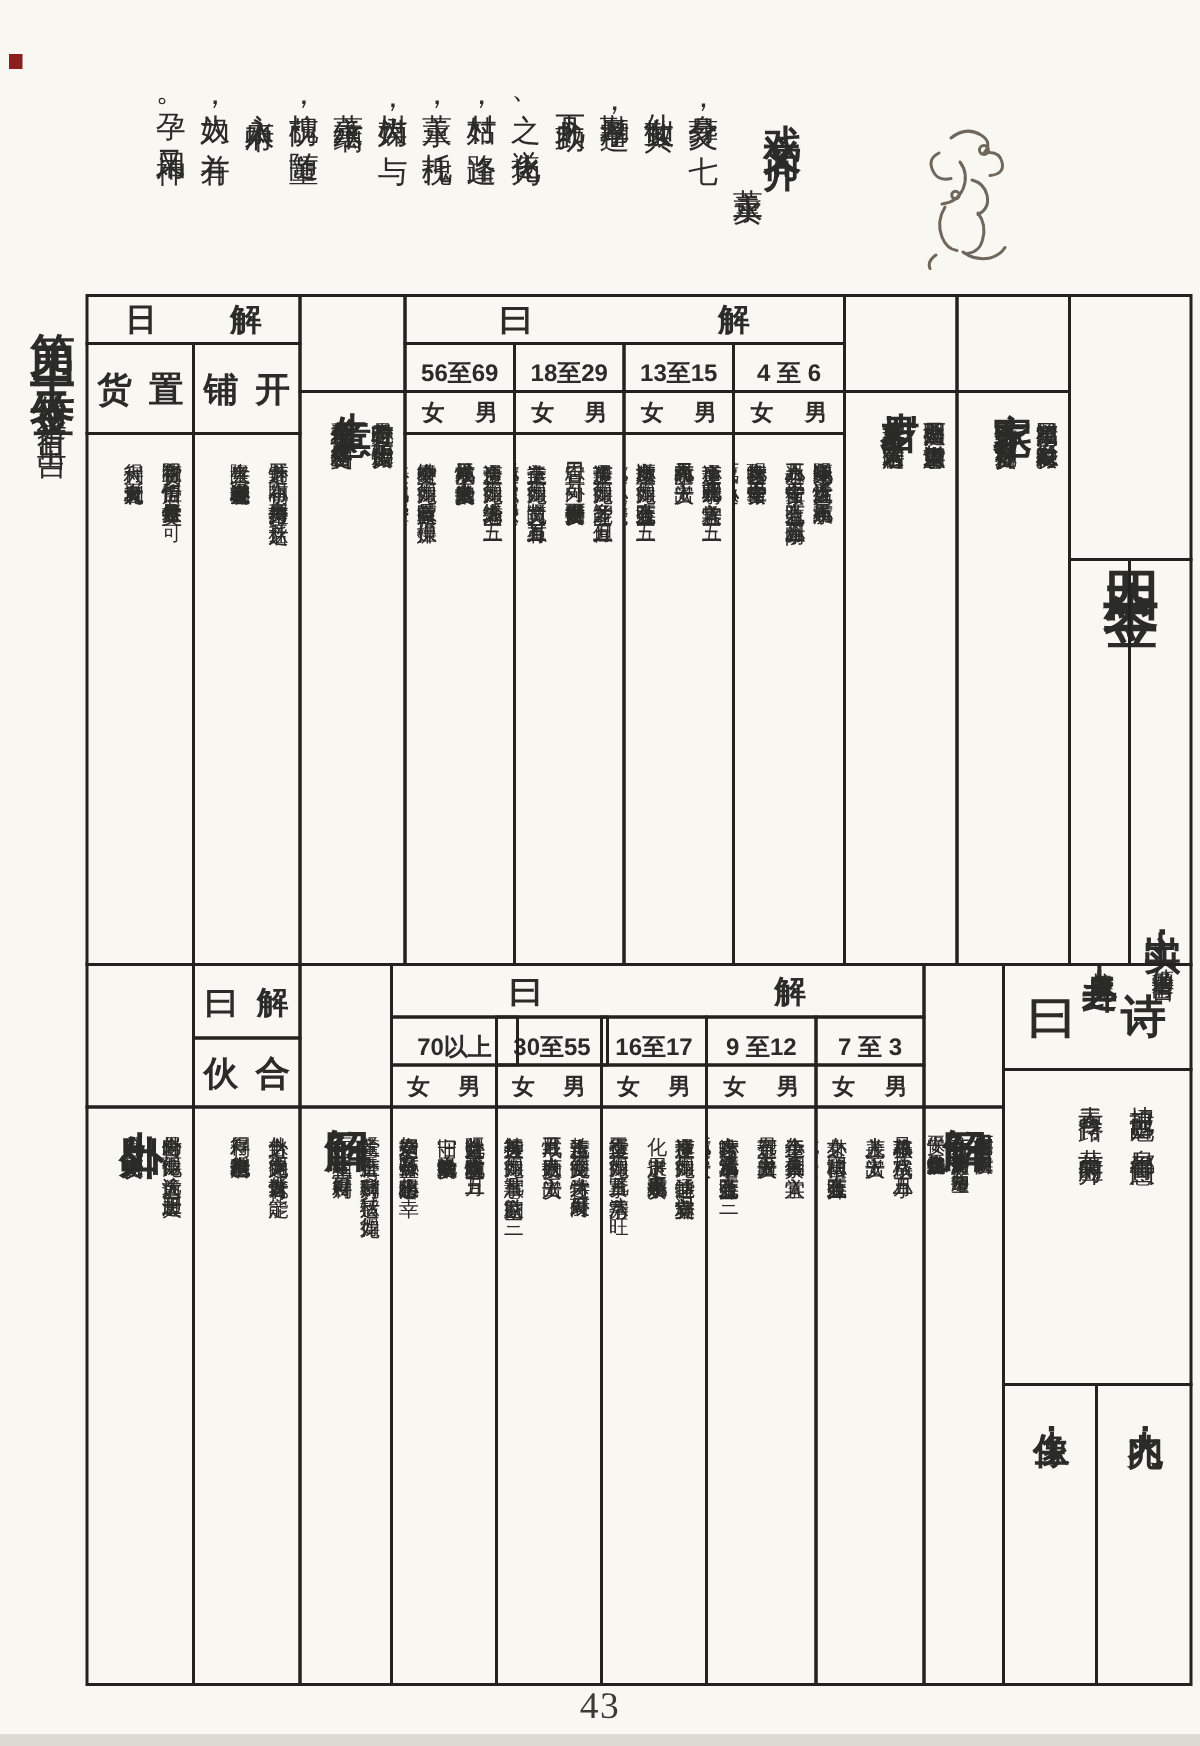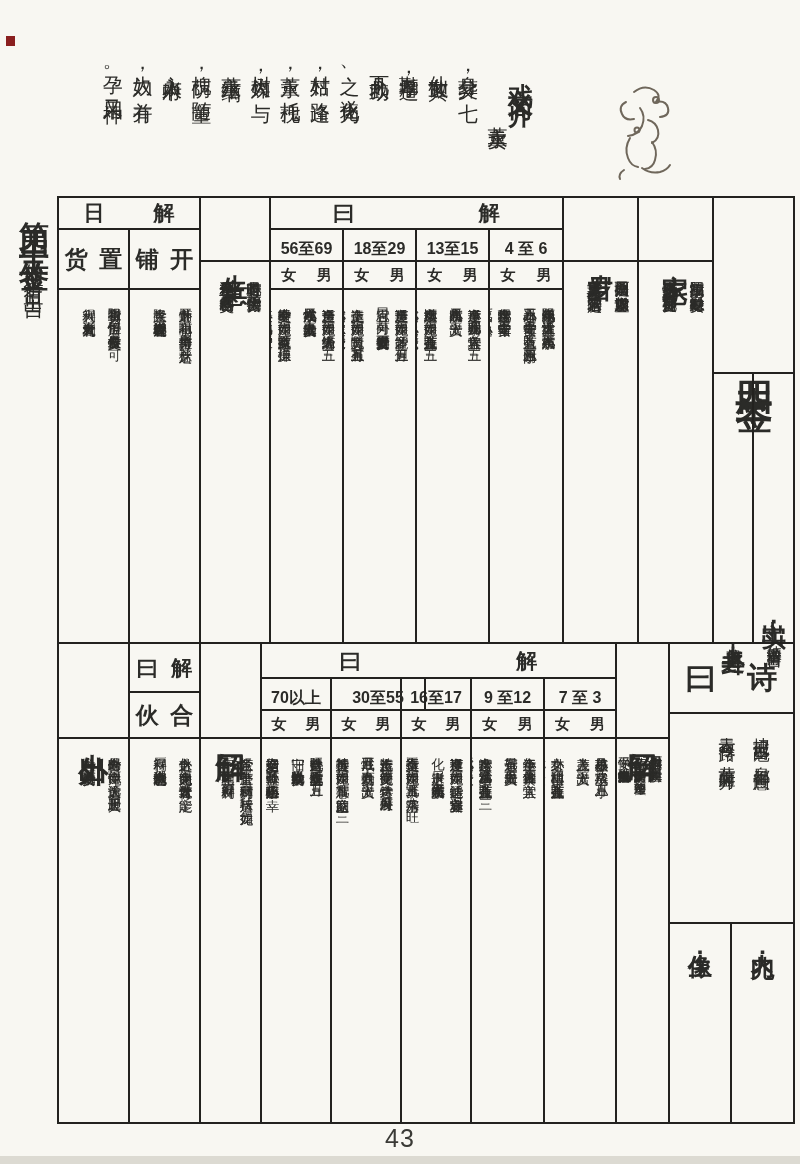--- a/index.html
+++ b/index.html
@@ -29,21 +29,21 @@
   .biglab{font-size:25px;font-weight:bold;letter-spacing:3px;}
   .smalltx{font-size:15px;letter-spacing:1px;}
   .poem{writing-mode:vertical-rl;text-orientation:upright;font-size:17px;line-height:1.2;letter-spacing:2px;padding:10px 8px;}
   .poem .pline{margin-right:14px;}
   .nb{writing-mode:vertical-rl;text-orientation:upright;font-size:24px;font-weight:bold;letter-spacing:2px;padding-top:10px;}
   .wm{position:absolute;left:563px;top:1026px;width:237px;height:96px;z-index:30;
       background:linear-gradient(to bottom,rgba(236,223,172,.96) 0%,rgba(232,216,158,.96) 78%,rgba(198,172,104,.96) 100%);
       border-radius:8px 0 0 8px;display:flex;align-items:center;justify-content:center;}
   .wm span{font-size:46px;font-weight:bold;color:#c79e2f;letter-spacing:6px;
       text-shadow:1px 1px 0 #8a6d1d, -1px -1px 0 #f3e9c2;}
-  .pageno{position:absolute;left:0;top:1124px;width:100%;text-align:center;font-size:25px;color:#3a3a36;letter-spacing:1px;}
+  .pageno{position:absolute;left:0;top:1124px;width:100%;text-align:center;font-size:25px;color:#3a3a36;letter-spacing:1px;font-family:Liberation Serif, serif;}
   .redmark{position:absolute;left:6px;top:36px;width:9px;height:10px;background:#8a1f1f;}
   .scanedge{position:absolute;left:0;top:1156px;width:100%;height:8px;background:#dcdad2;}
   .illus{position:absolute;left:596px;top:80px;}
 </style>
 </head>
 <body>
 
 <div class="page">
   <div class="redmark"></div>
 
@@ -261,35 +261,35 @@
       <span>女</span>
       <span>男</span>
     </div>
   <div class="cell content" style="left:400px;top:737px;width:72px;height:387px">
     <div class="tline">祥造运度亨通　如龙得雨　通能特达　宜培养温习文</div>
     <div class="tline">化　定卜进展　虽有小疾无妨平安</div>
     <div class="tline gap">玉造行运交泰　如龙得雨　凡事贤玉　八字清秀　旺</div>
     <div class="tline">益家门　三五月有小皮疾无妨　出入平安</div>
   </div>
 
-  <div class="cell c rangec" style="left:330px;top:677px;width:96px;height:34px">
+  <div class="cell c rangec" style="left:330px;top:677px;width:76px;height:34px">
       <span>30至55</span>
     </div>
   <div class="cell genders" style="left:330px;top:709px;width:72px;height:30px">
       <span>女</span>
       <span>男</span>
     </div>
   <div class="cell content" style="left:330px;top:737px;width:72px;height:387px">
     <div class="tline">乾造步运上吉　签文龙得雨　奇才特达　可向外发展</div>
     <div class="tline">三五月戒性　有贵人扶助　出入平安</div>
     <div class="tline gap">坤造行运甚美　如龙得雨　凡事智慧　助益家庭　三</div>
     <div class="tline">五月宜吞忍性情　卦中吉星守度出入平安</div>
   </div>
 
-  <div class="cell c rangec" style="left:260px;top:677px;width:72px;height:34px">
+  <div class="cell c rangec" style="left:260px;top:677px;width:86px;height:34px">
       <span>70以上</span>
     </div>
   <div class="cell genders" style="left:260px;top:709px;width:72px;height:30px">
       <span>女</span>
       <span>男</span>
     </div>
   <div class="cell content" style="left:260px;top:737px;width:72px;height:387px">
     <div class="tline">台造得此卦太旺　惟防三五月灾难交脱　三五月</div>
     <div class="tline">守旧　幸贵人扶助晚景胜前</div>
     <div class="tline gap">妇造老运交泰　虽有旺益子孙　但防暗疾上落小心　幸</div>

